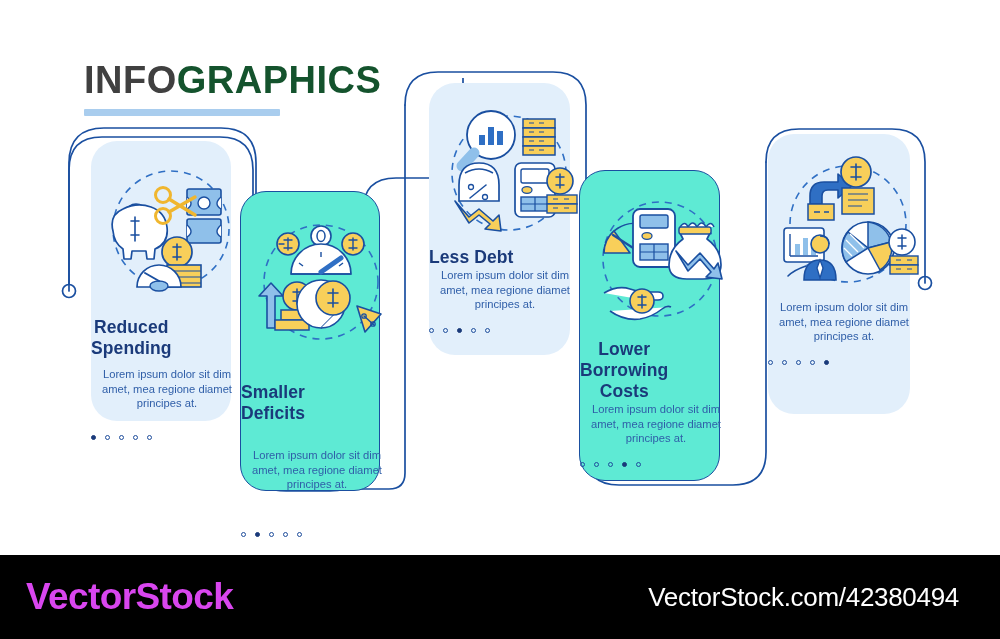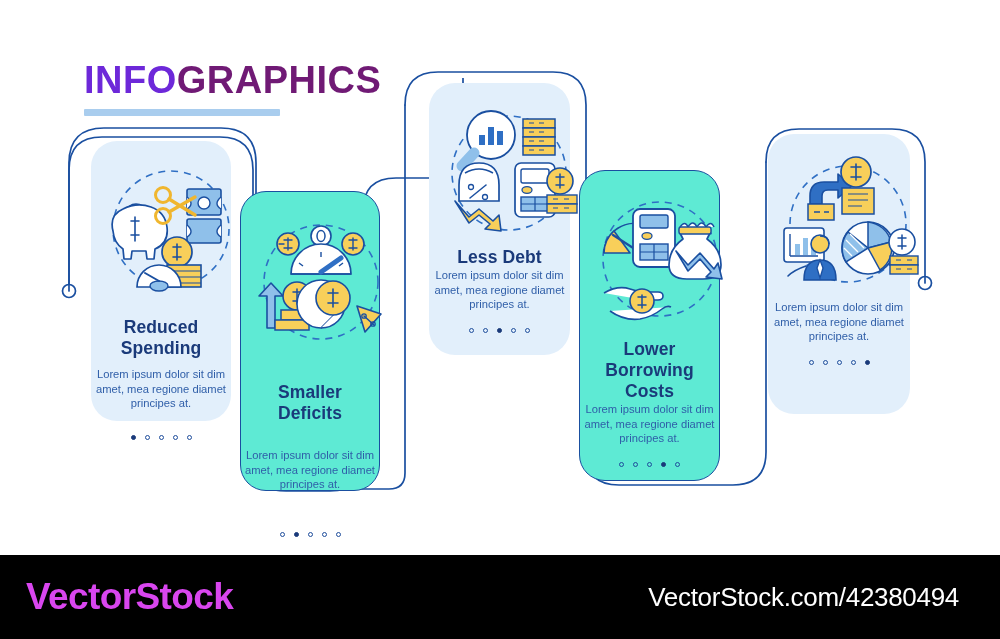--- a/index.html
+++ b/index.html
@@ -14,42 +14,42 @@
     position:absolute;left:0;top:0;width:1000px;height:555px;
     background:#ffffff;
   }
 
   
   .title-wrap{position:absolute;left:84px;top:57px;}
   .title{
     font-size:38px;font-weight:bold;letter-spacing:0.5px;
     line-height:46px;white-space:nowrap;
   }
-  .title .t-dark{color:#6d28d9;}
-  .title .t-gold{color:#701a75;}
+  .title .t-dark{color:#404040;}
+  .title .t-gold{color:#14532d;}
   .title-rule{
     margin-top:6px;width:196px;height:7px;border-radius:1px;
     background:#a9cdee;
   }
 
   
   .connector-svg{position:absolute;left:0;top:0;width:1000px;height:555px;pointer-events:none;}
 
   
   .card{
     position:absolute;
     box-sizing:border-box;
     border-radius:26px;
   }
   .card.filled{ background:#e2effb; border:none; }
   .card.outline{ background:#5eead4; border:1.6px solid #1a4fa0; }
 
   .card-inner{
     position:absolute;left:0;right:0;
-    display:flex;flex-direction:column;align-items:center;
+    display:flex;flex-direction:column;align-items:flex-start;
   }
 
   .icon-box{
     width:160px;height:150px;position:relative;margin:0 auto;
   }
   .icon-box svg{display:block;width:100%;height:100%;}
 
   .card-title{
     color:#1a3a7a;font-weight:bold;font-size:17.5px;line-height:21px;
     text-align:center;letter-spacing:0.1px;

